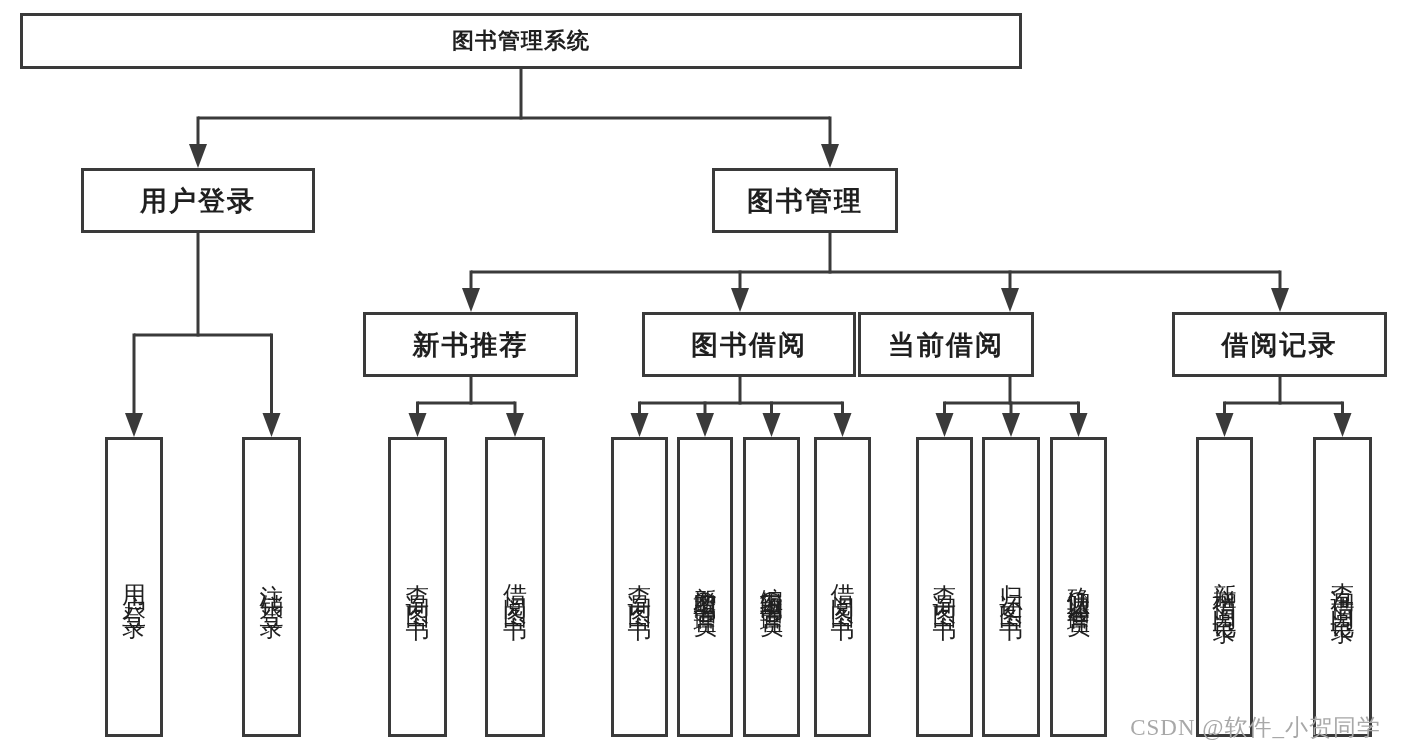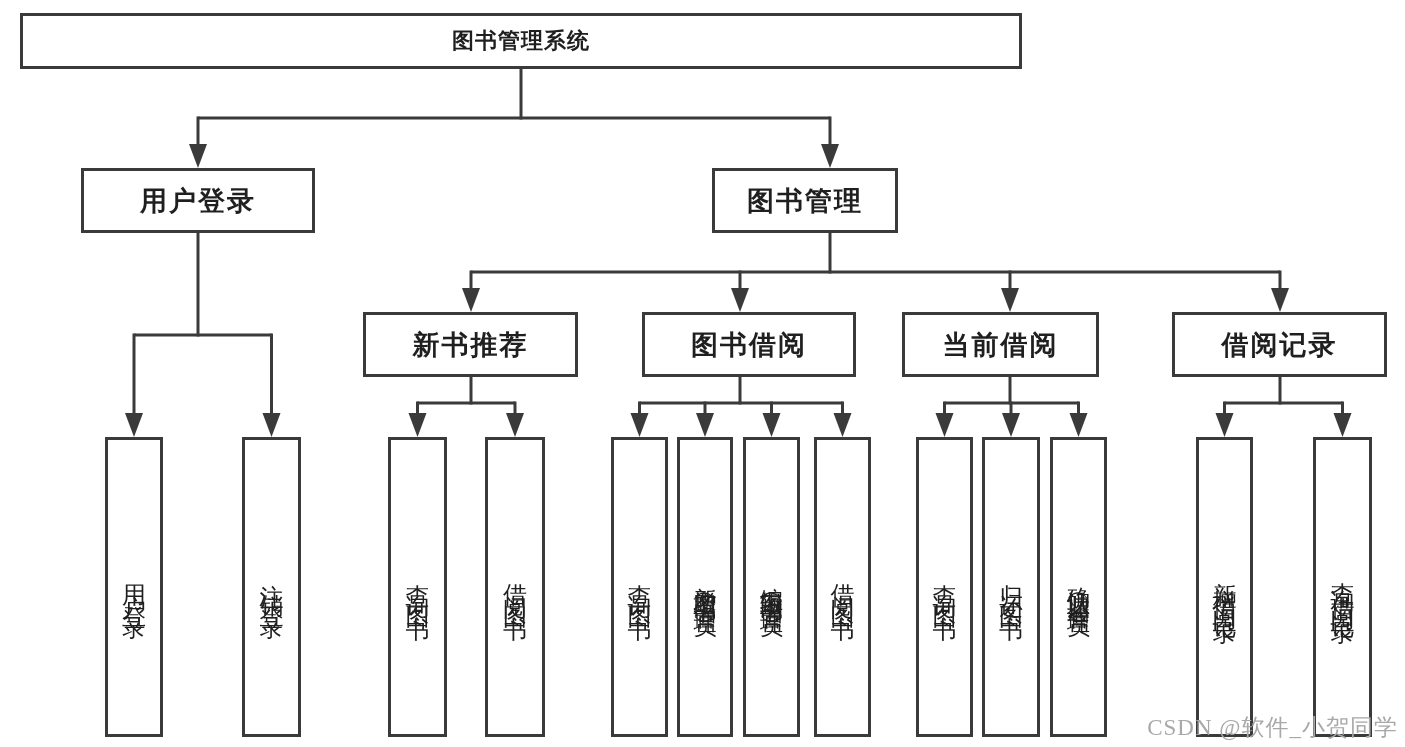--- a/index.html
+++ b/index.html
@@ -57,21 +57,21 @@
     text-orientation: mixed;
     color: #1f1f1f;
     font-size: 24px;
     line-height: 1;
   }
   .v4 { letter-spacing: 11px; }
   .v6 { letter-spacing: 8px; }
   .v10 { font-size: 23px; letter-spacing: 4px; }
   .watermark {
     position: absolute;
-    right: 7px;
+    right: 24px;
     bottom: 4px;
     color: #a8a8a8;
     font-size: 23px;
     letter-spacing: 1px;
     white-space: nowrap;
   }
 </style>
 </head>
 <body>
 
@@ -156,21 +156,21 @@
   <div class="box" style="left:712px; top:168px; width:186px; height:65px;">
     <span class="hlabel">图书管理</span>
   </div>
 
   <div class="box" style="left:363px; top:312px; width:215px; height:65px;">
     <span class="hlabel">新书推荐</span>
   </div>
   <div class="box" style="left:632px; top:312px; width:214px; height:65px;margin-left:10px;">
     <span class="hlabel">图书借阅</span>
   </div>
-  <div class="box" style="left:902px; top:312px; width:197px; height:65px;">
+  <div class="box" style="left:858px; top:312px; width:176px; height:65px;">
     <span class="hlabel">当前借阅</span>
   </div>
   <div class="box" style="left:1172px; top:312px; width:215px; height:65px;">
     <span class="hlabel">借阅记录</span>
   </div>
 
   <div class="box vbox" style="left:105px; width:58px;">
     <span class="vlabel v4">用户登录</span>
   </div>
   <div class="box vbox" style="left:242px; width:59px;">

